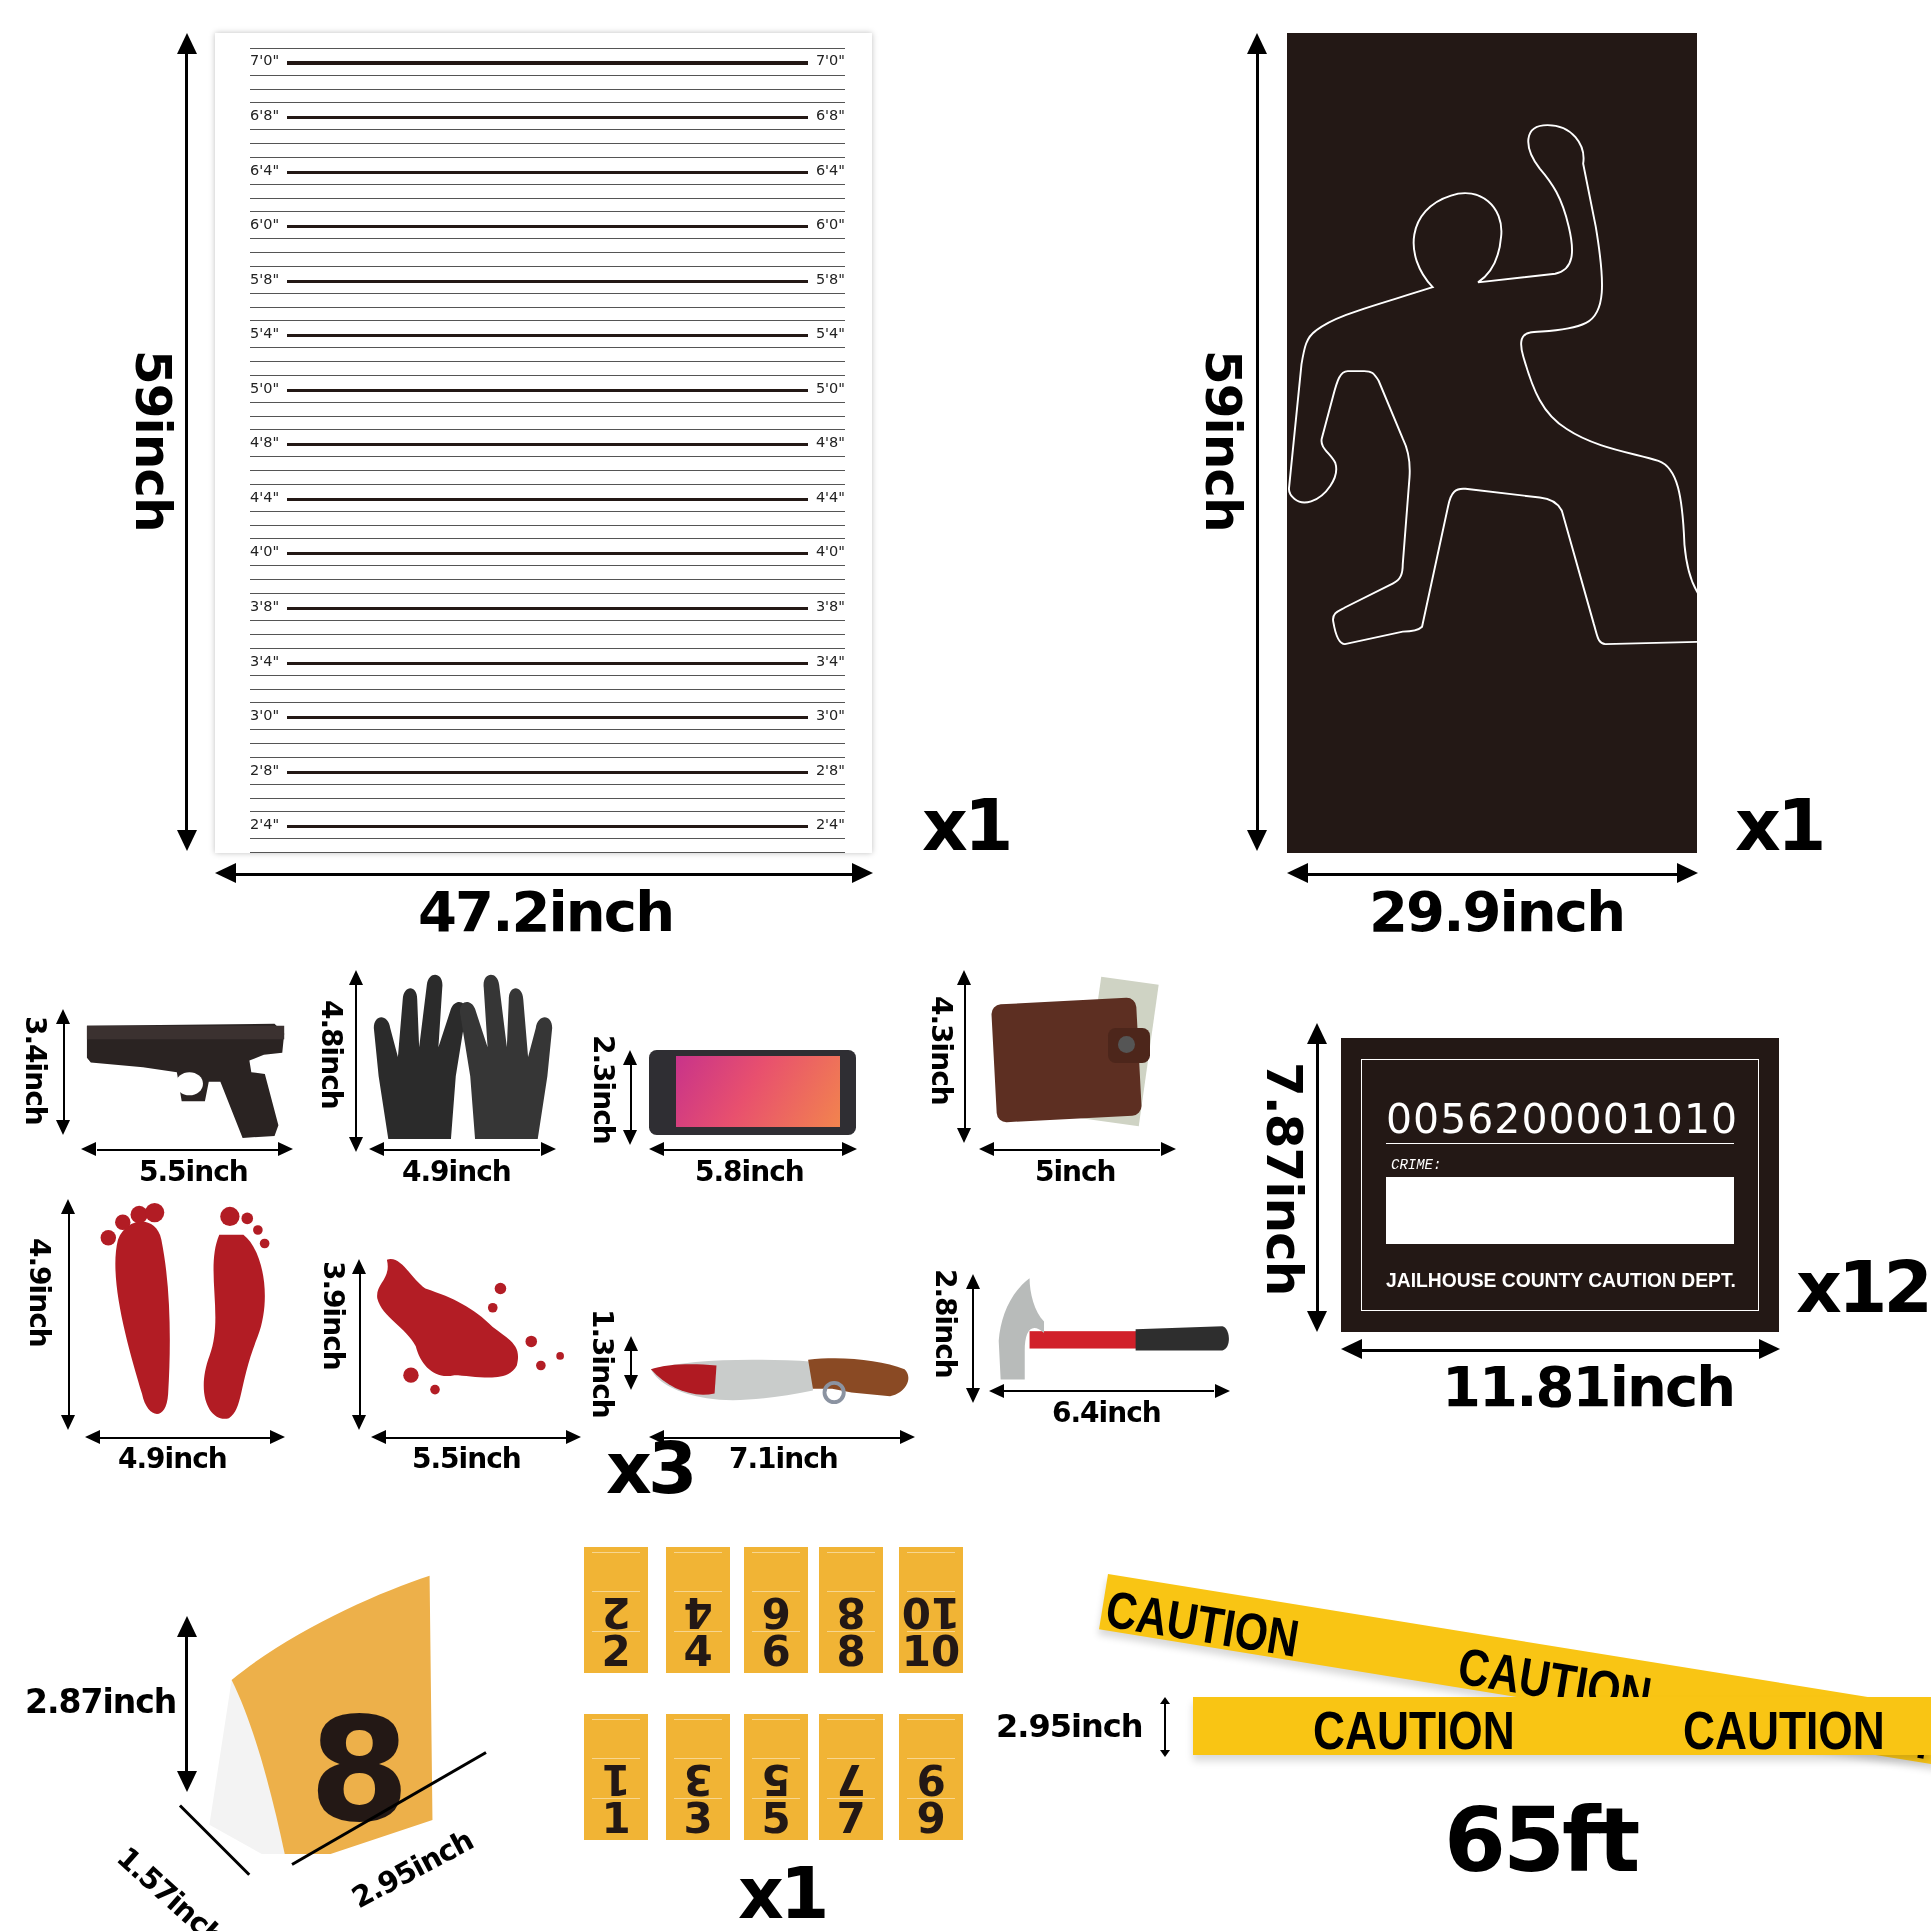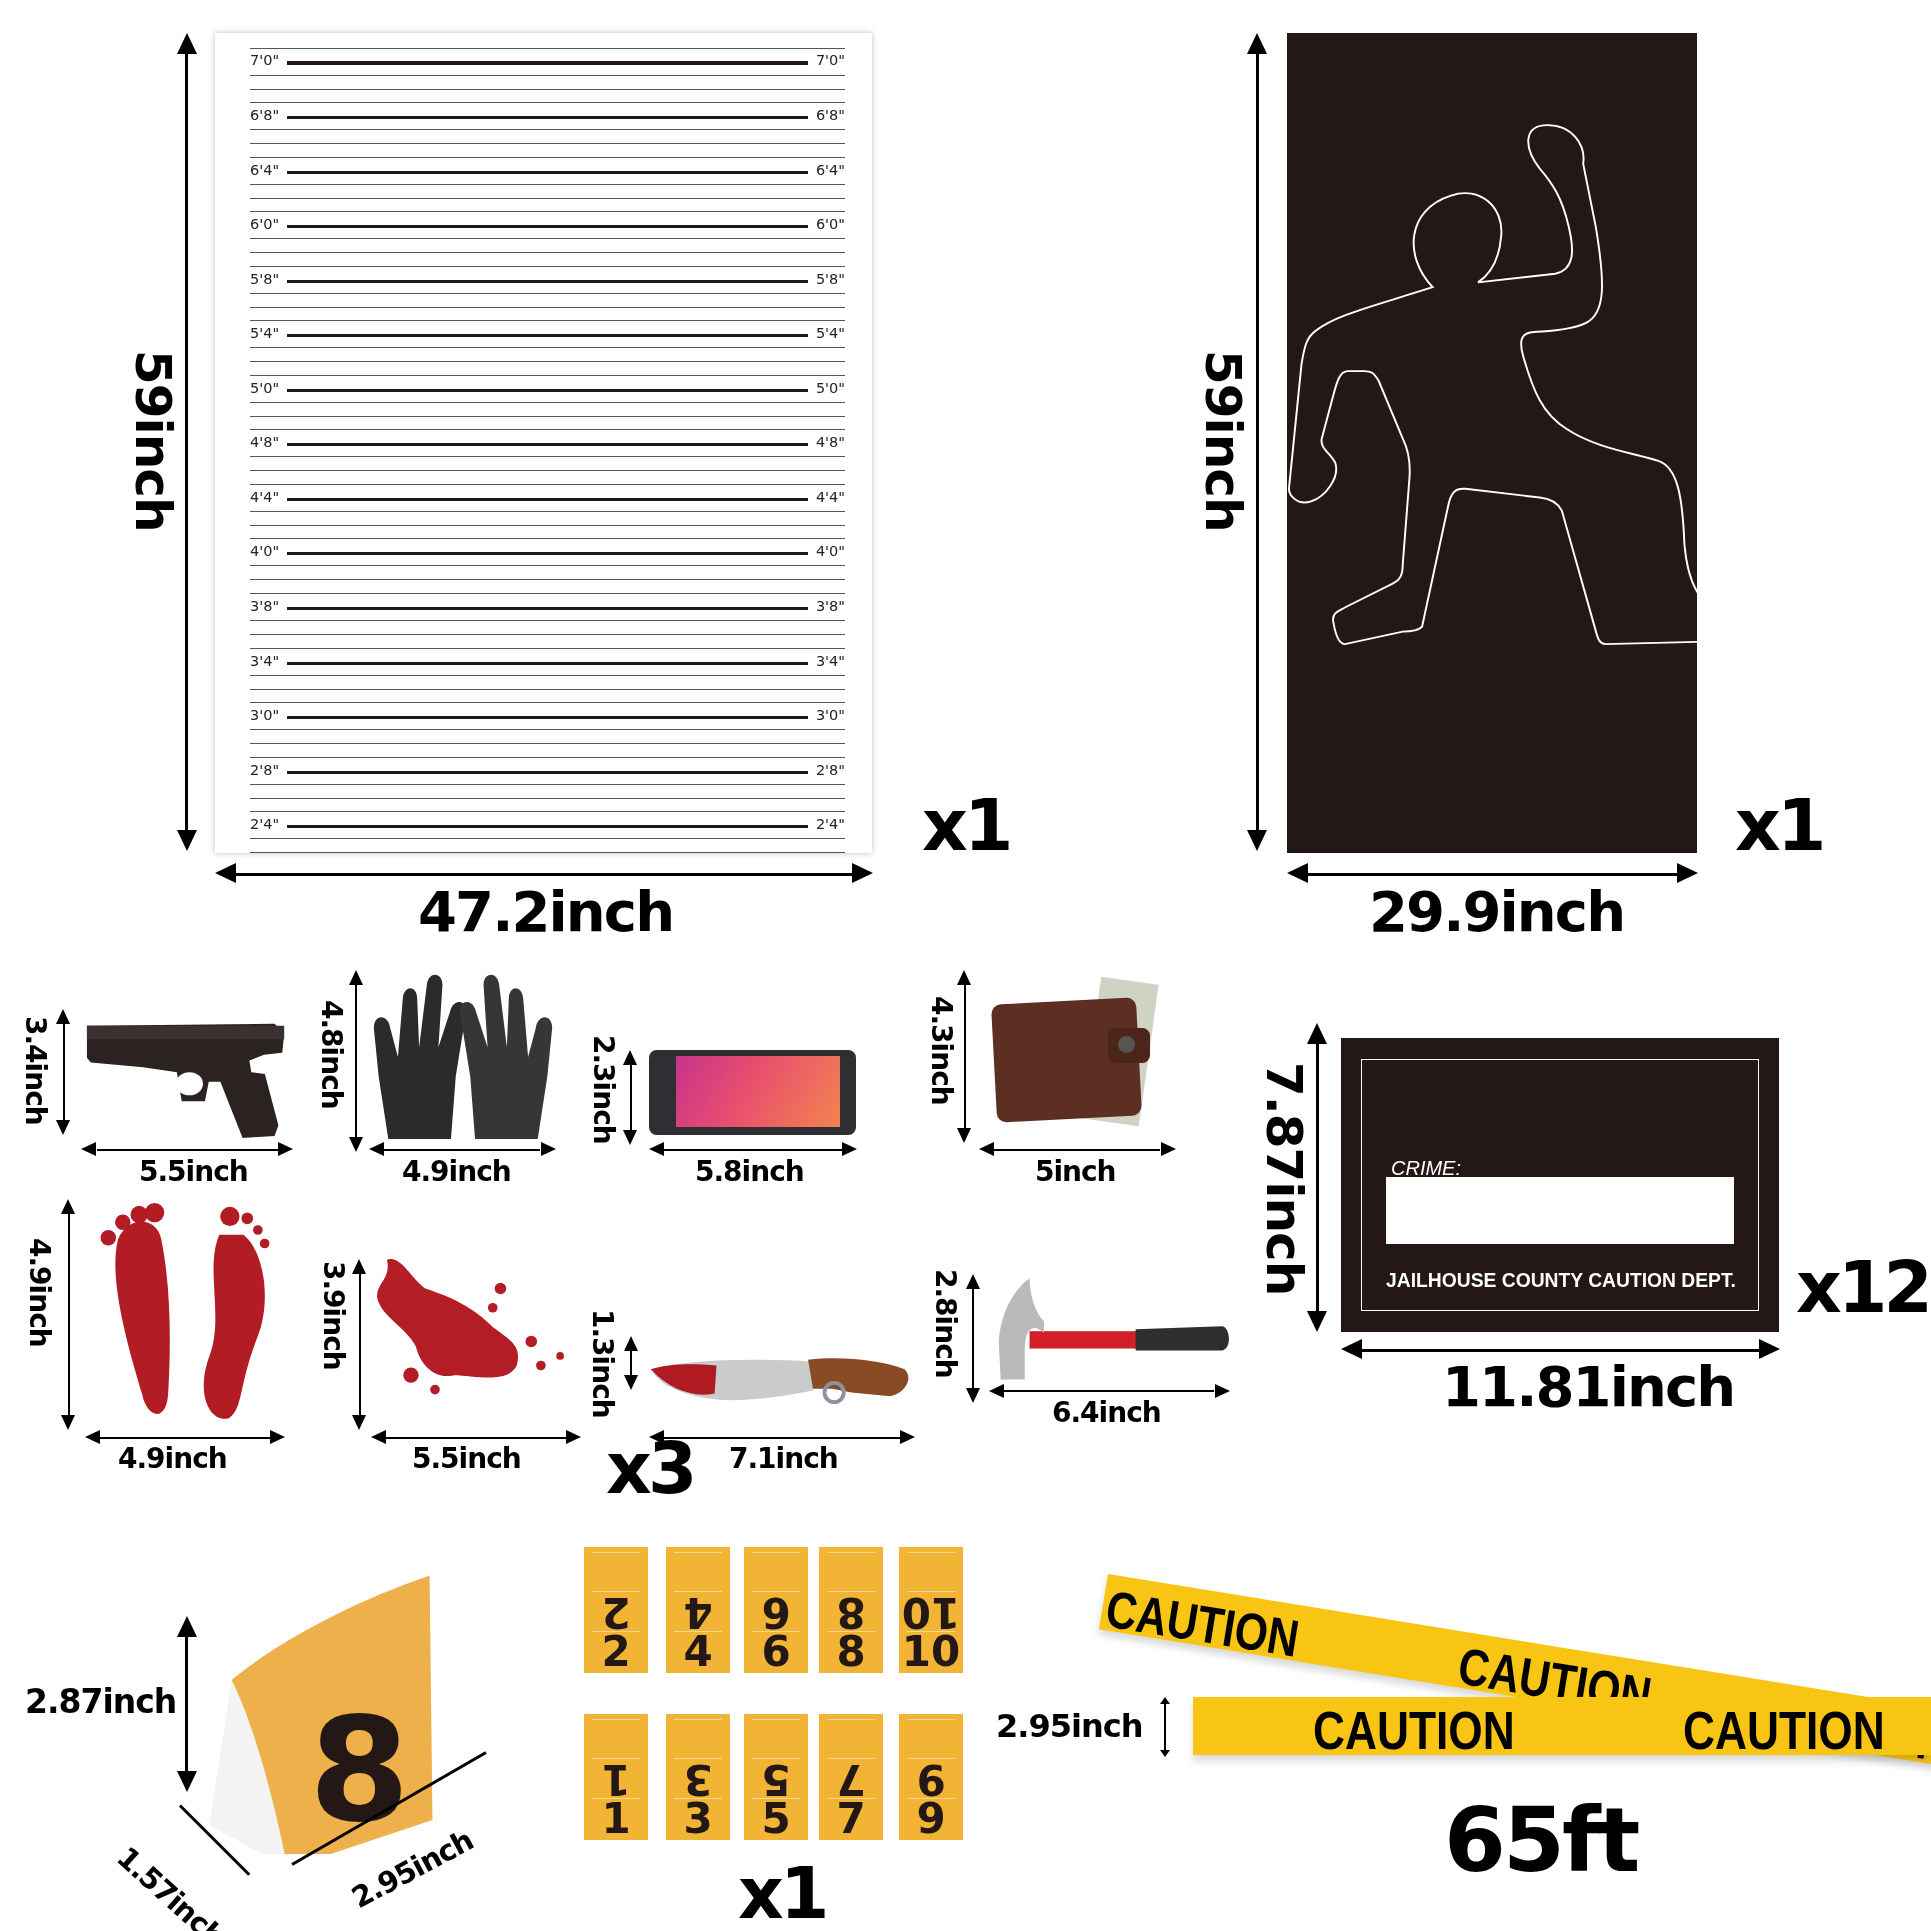--- a/index.html
+++ b/index.html
@@ -29,21 +29,21 @@
   #chalk-panel { left:1287px; top:33px; width:410px; height:820px; background:#231815; }
 
   .count { position:absolute; font-weight:bold; font-size:71px; color:#000; letter-spacing:-3.9px; }
   .dim { position:absolute; font-weight:bold; font-size:56px; color:#000; letter-spacing:-1.9px; white-space:nowrap; }
   .sdim { position:absolute; font-weight:bold; font-size:28px; color:#000; letter-spacing:-1px; white-space:nowrap; }
 
   
   #booking-board { left:1341px; top:1038px; width:438px; height:294px; background:#231815; }
   #booking-inner { position:absolute; left:20px; top:21px; right:20px; bottom:21px; border:1.9px solid #fff; }
   #booking-number { position:absolute; left:24px; top:35px; width:348px; font-size:41px; color:#fff; font-family:"DejaVu Sans", sans-serif; border-bottom:1.9px solid #fff; letter-spacing:1px; }
-  #booking-crime { position:absolute; left:29px; top:97px; font-size:20px; color:#fff; font-style:italic; font-family:Liberation Sans, sans-serif; }
+  #booking-crime { position:absolute; left:29px; top:97px; font-size:14px; color:#fff; font-style:italic; font-family:Liberation Mono, monospace; }
   #booking-field { position:absolute; left:24px; top:117px; width:348px; height:67px; background:#fff; }
   #booking-dept { position:absolute; left:24px; top:210px; width:350px; font-size:19.3px; color:#fff; font-weight:bold; font-family:"Liberation Sans", sans-serif; text-align:center; white-space:nowrap; }
 
   
   .tent { position:absolute; width:64px; height:126px; background:#f1b435; }
   .tent .fold { position:absolute; left:7.7px; right:7.7px; height:1px; background:rgba(255,255,255,0.45); }
   .tent .num { position:absolute; left:0; right:0; text-align:center; font-size:42px; font-weight:bold; color:#231815; line-height:39px; }
   .tent .num.flip { transform:rotate(180deg); }
 
   
@@ -366,20 +366,21 @@
 </div>
 
 <div>
   <div class="vline" style="left:1316px; top:1041px; height:272px;"></div>
   <div class="ah-u" style="left:1307px; top:1023px;"></div>
   <div class="ah-d" style="left:1307px; top:1311px;"></div>
   <div class="vlabel" style="left:1255px; top:1062px; font-size:50px;">7.87inch</div>
 
   <div id="booking-board" class="abs">
     <div id="booking-inner">
+      <div id="booking-number">0056200001010</div>
       <div id="booking-crime">CRIME:</div>
       <div id="booking-field"></div>
       <div id="booking-dept">JAILHOUSE COUNTY CAUTION DEPT.</div>
     </div>
   </div>
 
   <div class="hline" style="left:1359px; top:1349px; width:402px;"></div>
   <div class="ah-l" style="left:1341px; top:1339px;"></div>
   <div class="ah-r" style="left:1759px; top:1339px;"></div>
   <div class="dim" style="left:1442px; top:1354px;">11.81inch</div>

